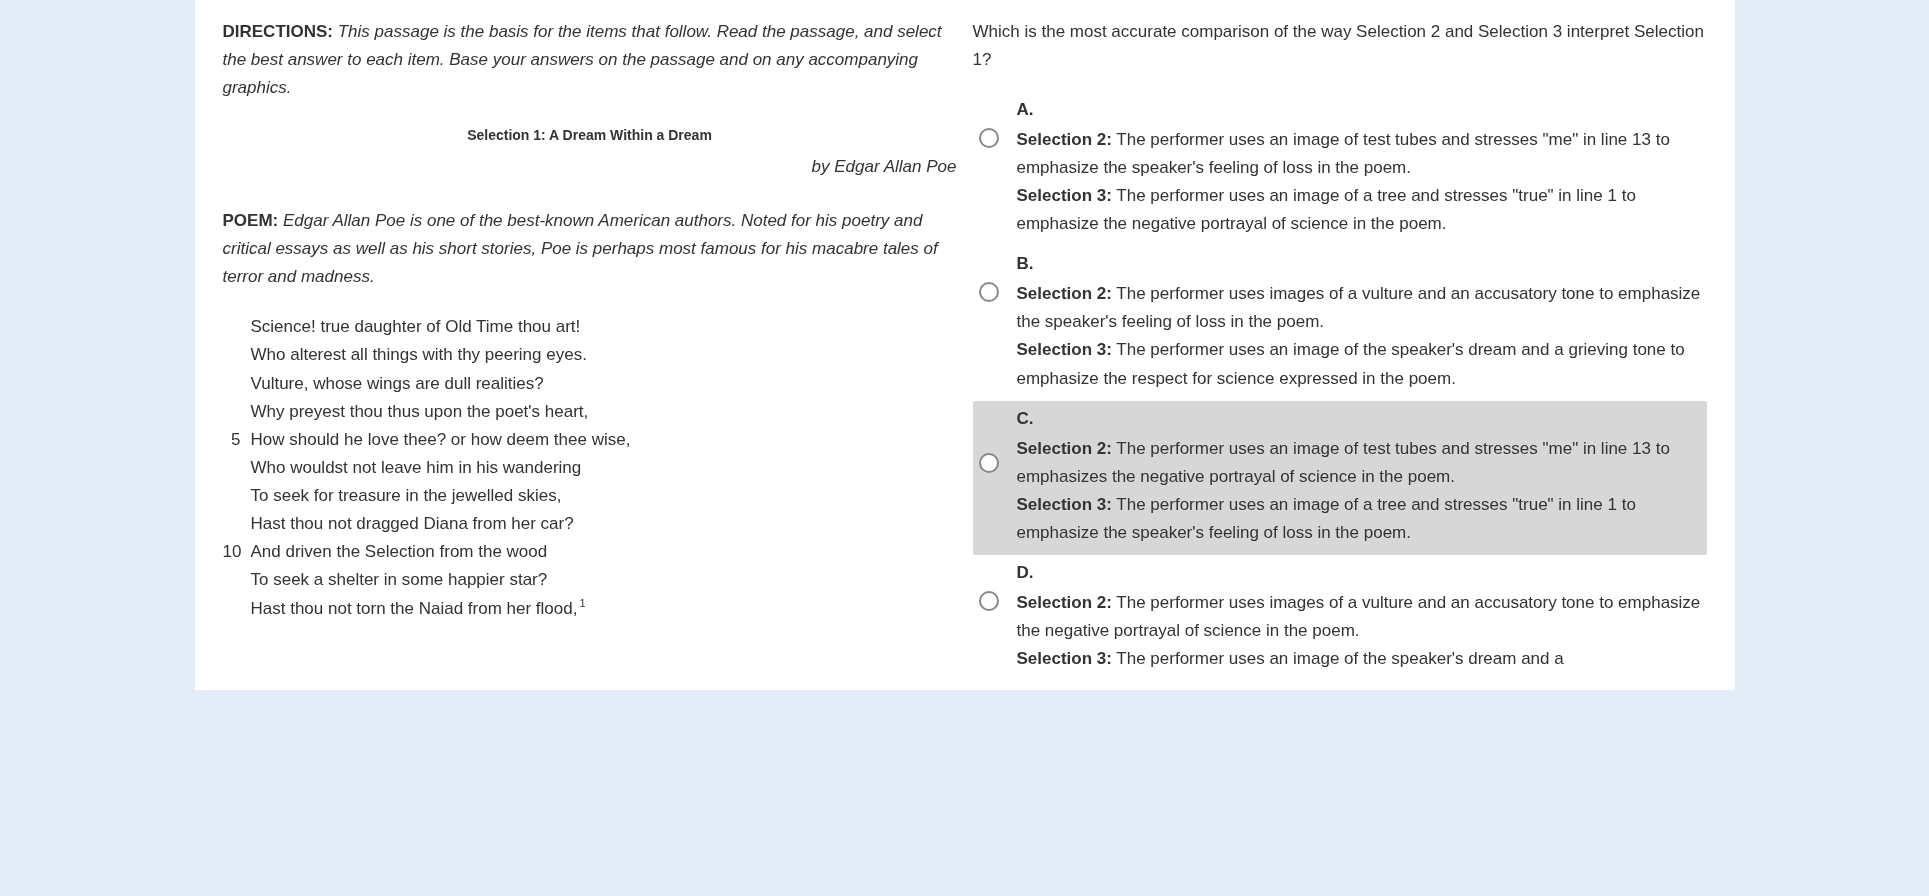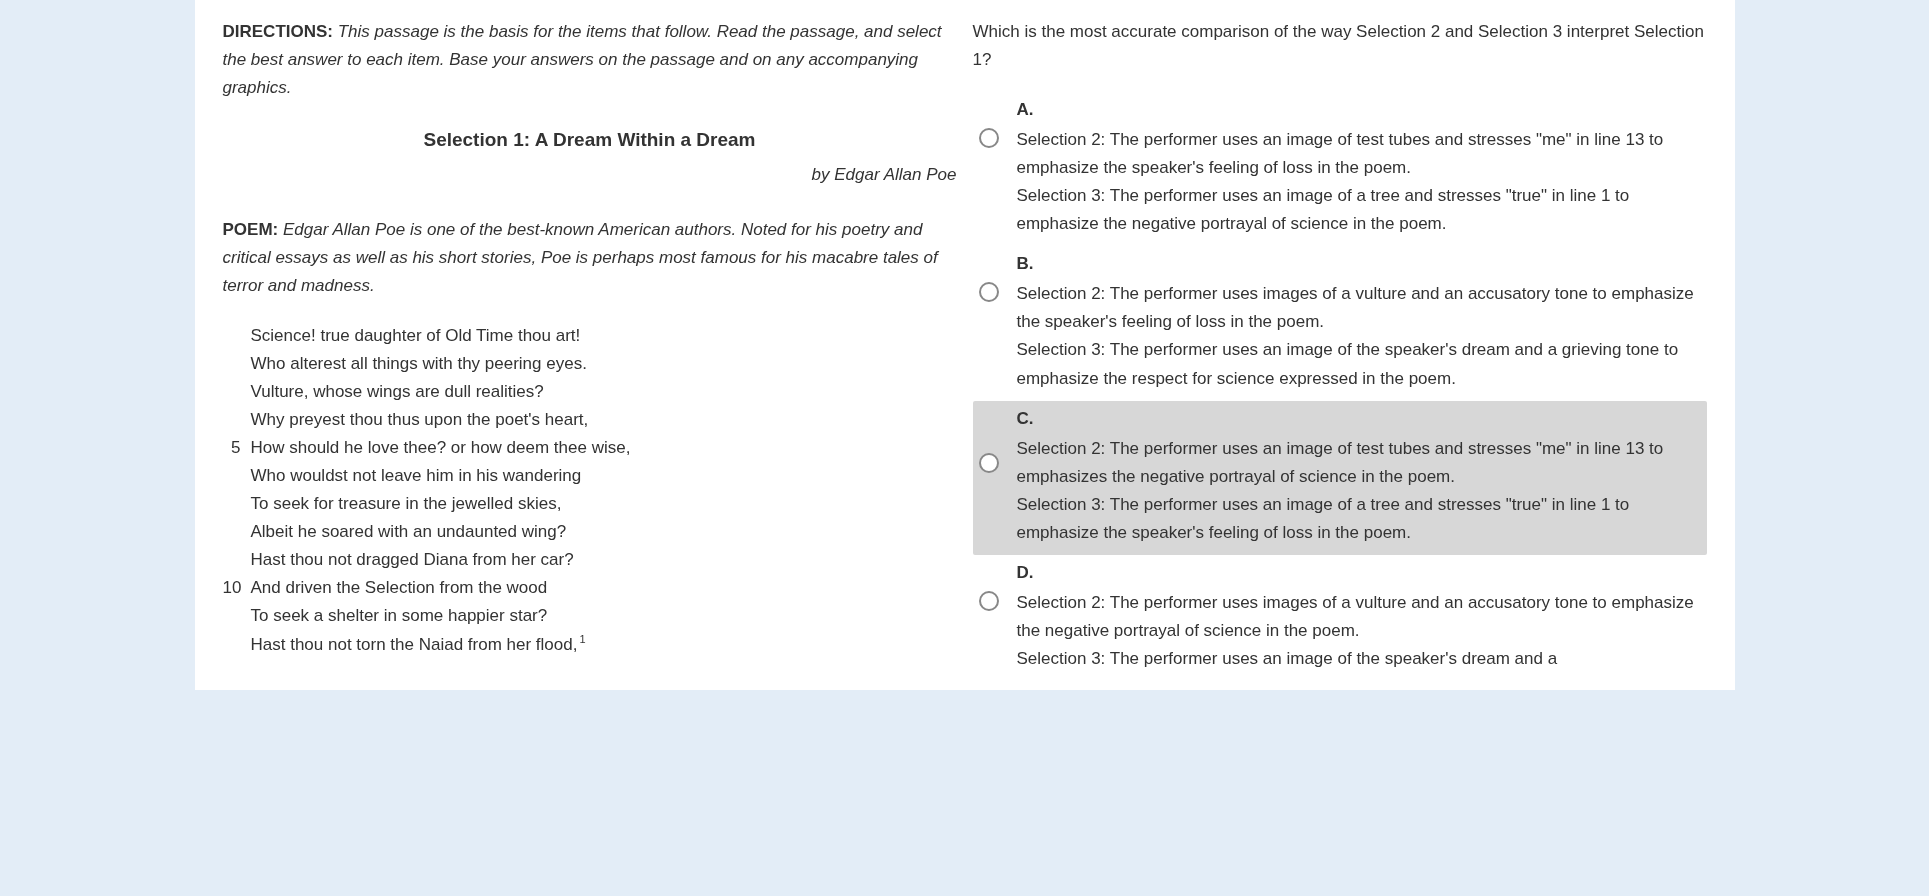--- a/index.html
+++ b/index.html
@@ -30,21 +30,21 @@
       flex: 1;
       min-width: 0;
       position: relative;
     }
     .directions { margin-bottom: 22px; }
     .directions .label { font-weight: 700; }
     .directions .text { font-style: italic; }
     .selection-title {
       text-align: center;
       font-weight: 700;
-      font-size: 19px;
+      font-size: 14px;
       margin-top: 20px;
       margin-bottom: 6px;
     }
     .selection-author {
       text-align: right;
       font-style: italic;
       margin-bottom: 26px;
     }
     .poem-intro { margin-bottom: 22px; }
     .poem-intro .label { font-weight: 700; }
@@ -81,21 +81,21 @@
       border: 2px solid #888;
       border-radius: 50%;
       flex-shrink: 0;
       margin-top: 32px;
       margin-right: 18px;
       background: #fff;
     }
     .answer.highlight .radio { margin-top: 48px; }
     .answer-body { flex: 1; }
     .answer-letter { font-weight: 700; margin-bottom: 2px; }
-    .sel-label { font-weight: 400; }
+    .sel-label { font-weight: 700; }
   </style>
 </head>
 <body>
 
 <div class="container">
 
   <div class="left-col">
 
     <div class="directions">
       <span class="label">DIRECTIONS:</span>
@@ -134,21 +134,20 @@
         <div class="poem-line">
           <span class="line-num"></span>
           <span class="line-text">Who wouldst not leave him in his wandering</span>
         </div>
         <div class="poem-line">
           <span class="line-num"></span>
           <span class="line-text">To seek for treasure in the jewelled skies,</span>
         </div>
         <div class="poem-line">
           <span class="line-num"></span>
-          <span class="line-text">Albeit he soared with an undaunted wing?</span>
         </div>
         <div class="poem-line">
           <span class="line-num"></span>
           <span class="line-text">Hast thou not dragged Diana from her car?</span>
         </div>
         <div class="poem-line">
           <span class="line-num">10</span>
           <span class="line-text">And driven the Selection from the wood</span>
         </div>
         <div class="poem-line">

